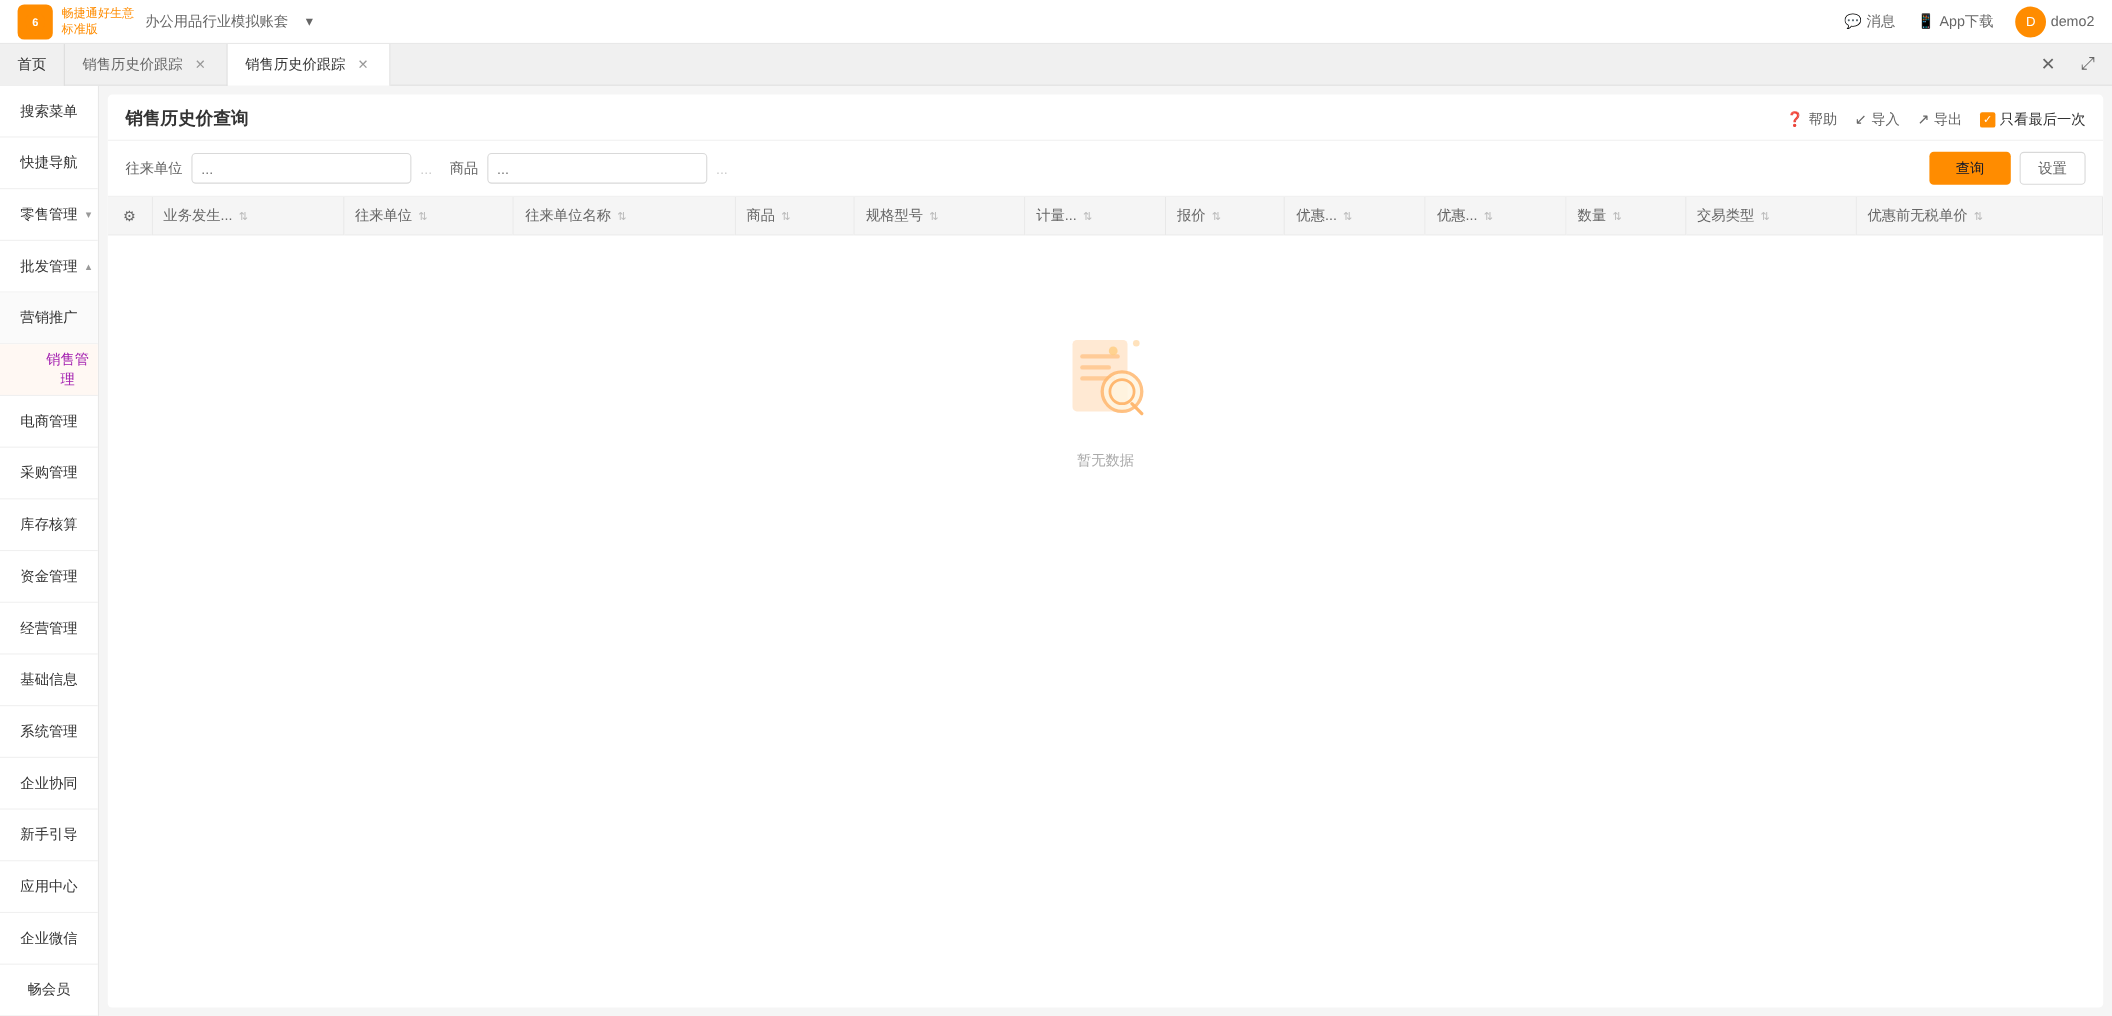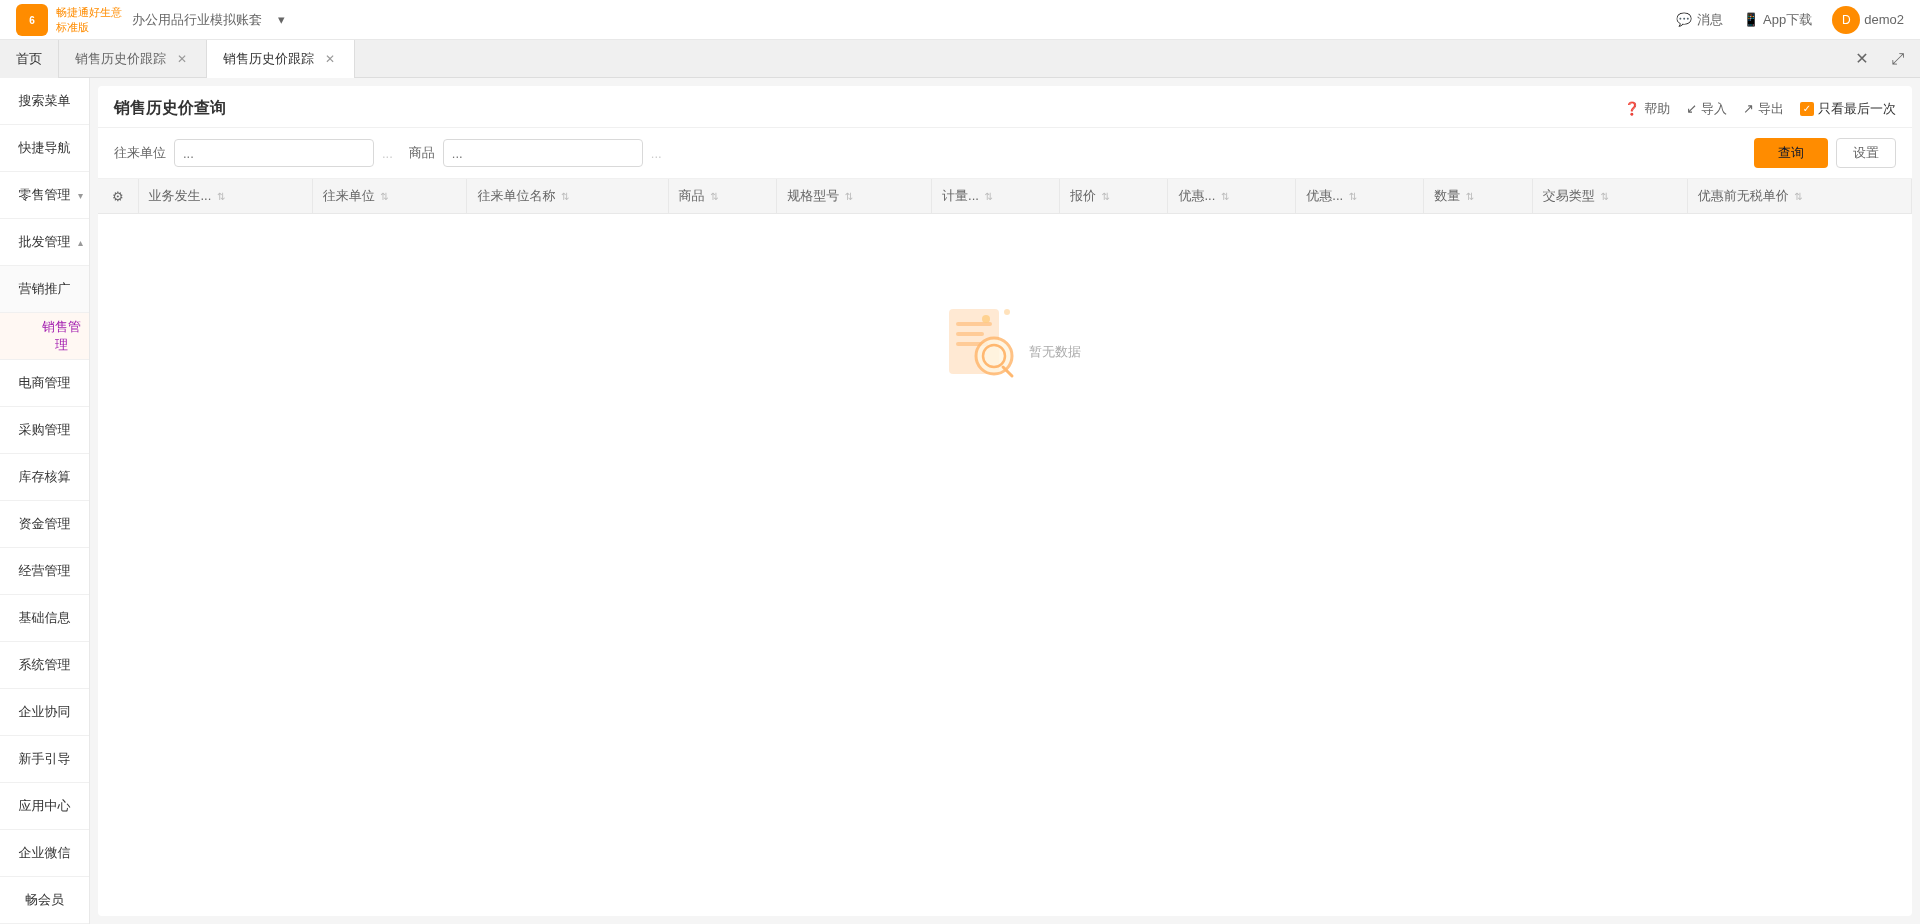--- a/index.html
+++ b/index.html
@@ -357,21 +357,21 @@
     }
     th.settings-col {
       width: 40px;
       text-align: center;
     }
 
     
     .empty-state {
       flex: 1;
       display: flex;
-      flex-direction: row;
+      flex-direction: column;
       align-items: center;
       justify-content: center;
       padding: 80px 0;
       color: #999;
     }
     .empty-icon {
       width: 100px;
       height: 100px;
       margin-bottom: 16px;
     }

